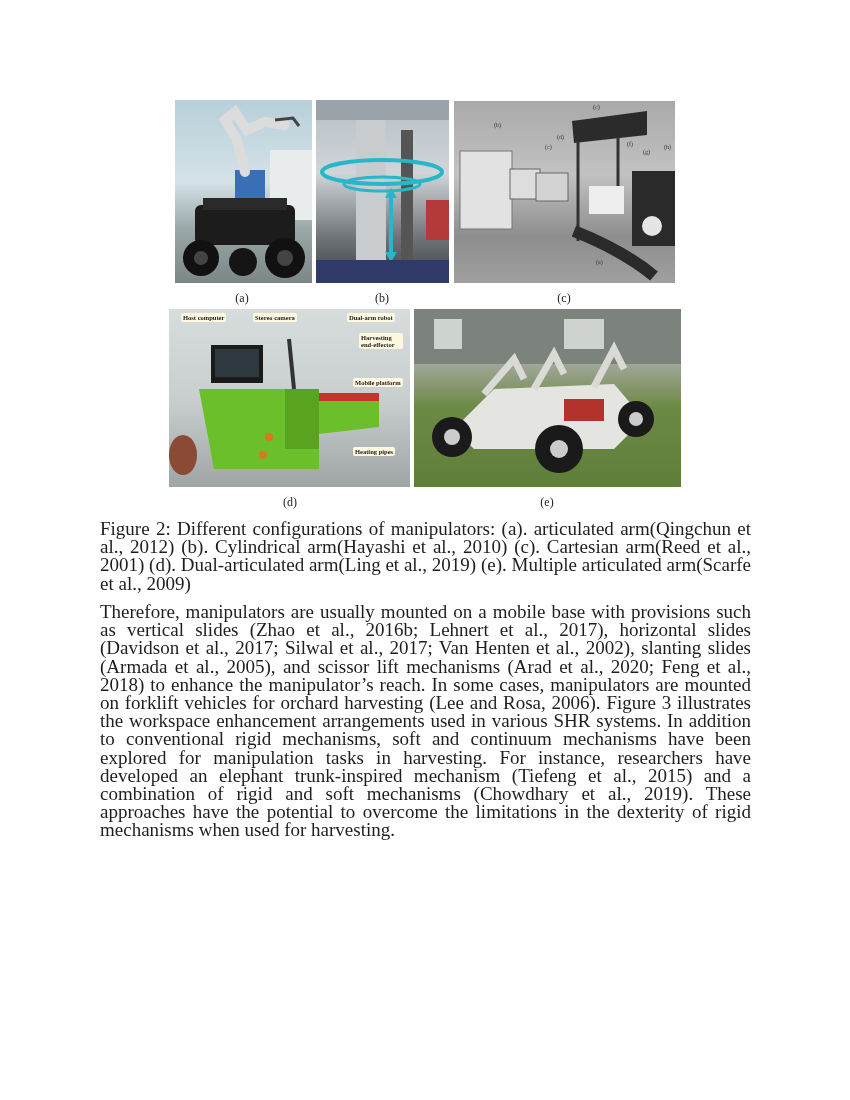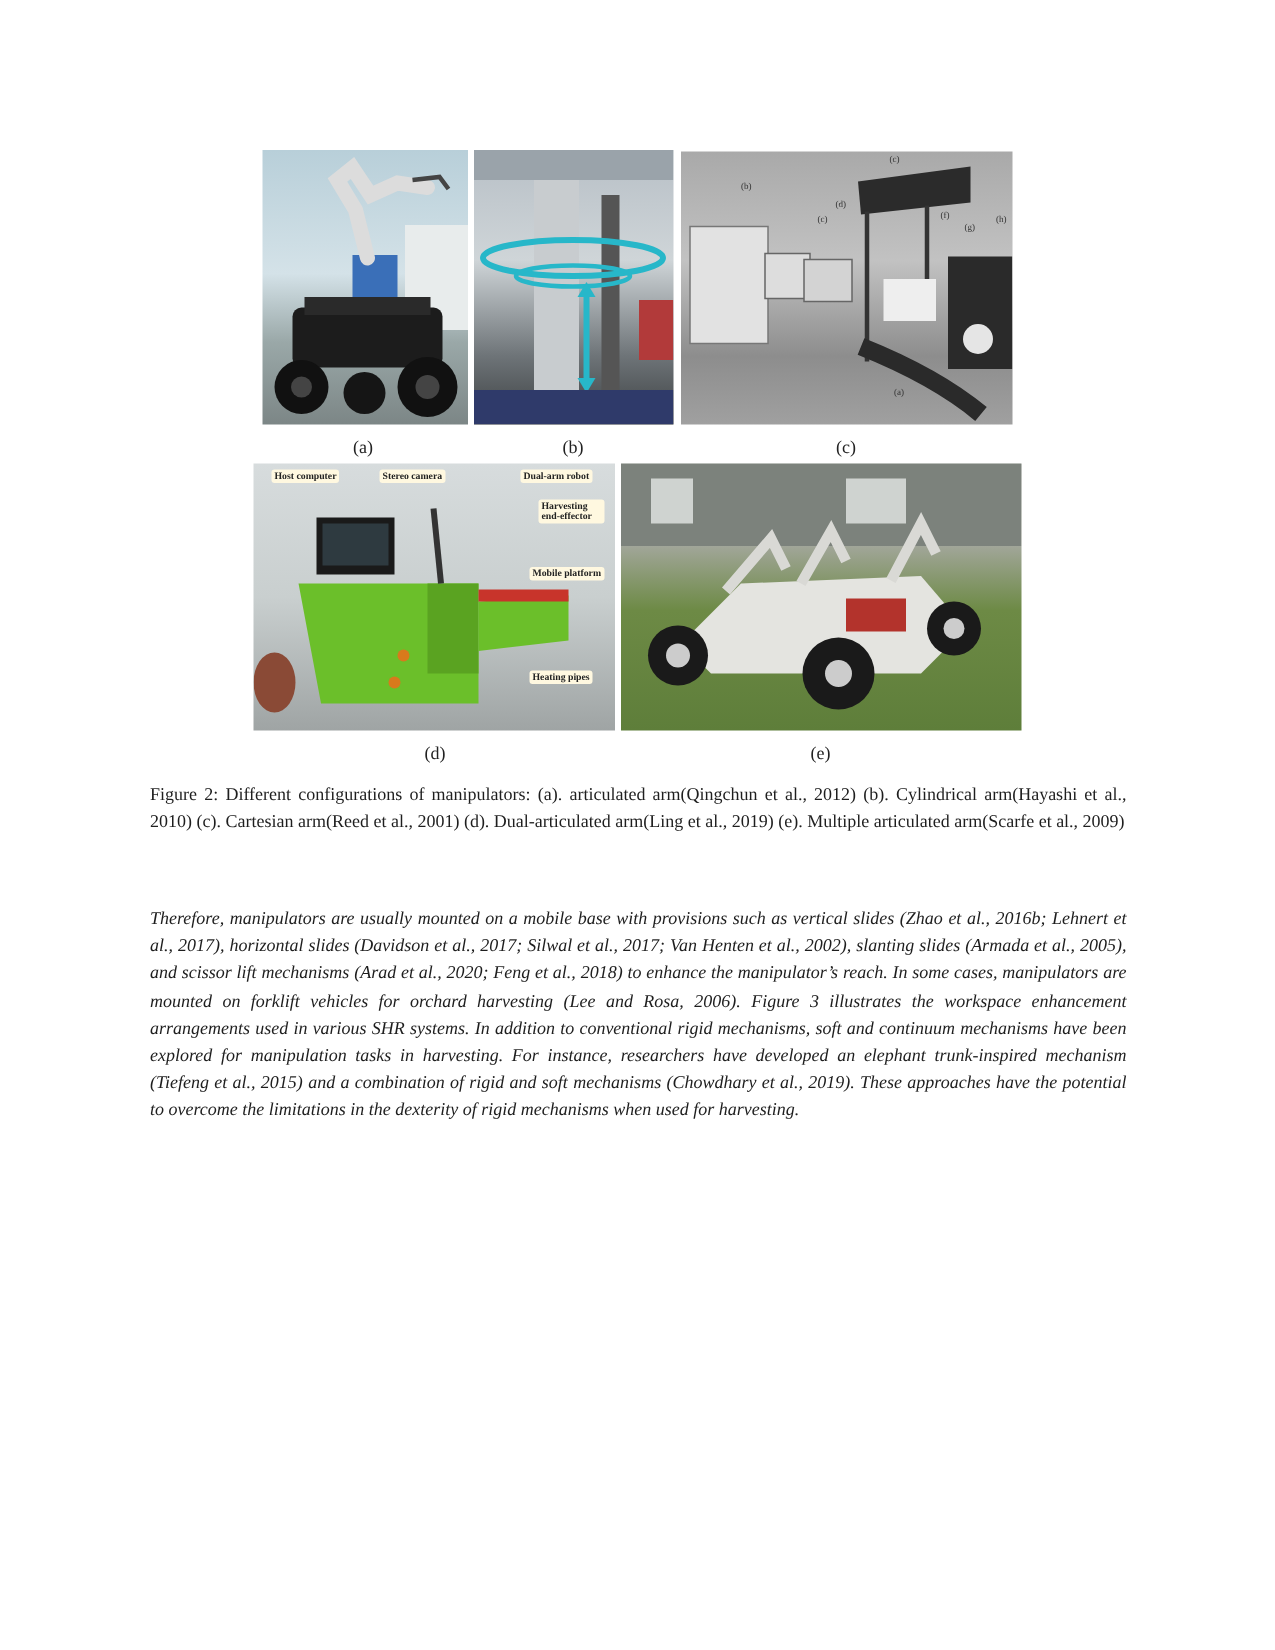--- a/index.html
+++ b/index.html
@@ -1,22 +1,22 @@
 <!DOCTYPE html>
 <html><head>
 <meta charset="utf-8">
 <style>
   html, body { margin:0; padding:0; background:#ffffff; }
   body { width:850px; height:1100px; position:relative; overflow:hidden;
          font-family:"DejaVu Serif","Liberation Serif",serif; color:#1a1a1a; }
   .panel { position:absolute; overflow:hidden; }
   .sublabel { position:absolute; font-family:"Liberation Serif",serif; font-size:12px; color:#222; text-align:center; width:40px; }
-  .caption, .body-text { position:absolute; left:100px; width:651px; font-family:"Liberation Serif",serif; font-size:12px; line-height:18.2px; text-align:justify; color:#1e1e1e; }
+  .caption, .body-text { position:absolute; left:100px; width:651px; font-family:"Liberation Serif",serif; font-size:19px; line-height:18.2px; text-align:justify; color:#1e1e1e; }
   .caption { top:520px; }
-  .body-text { top:603px;font-style:italic; }
+  .body-text { top:603px; }
   .tag { position:absolute; font-family:"Liberation Serif",serif; font-weight:bold; font-size:6.5px; background:#fff8e0; color:#222; padding:1px 2px; border-radius:2px; white-space:nowrap; }
   .graylabel { position:absolute; font-family:"Liberation Serif",serif; font-size:6px; color:#333; }
 </style>
 </head>
 <body>
 
 <div class="panel" style="left:175px;top:100px;width:137px;height:183px;background:linear-gradient(180deg,#b8cfd9 0%,#d4e2e8 45%,#9aa8a8 70%,#7c8686 100%);">
   <svg width="137" height="183" viewBox="0 0 137 183">
     <rect x="95" y="50" width="42" height="70" fill="#e8ecec"></rect>
     <rect x="60" y="70" width="30" height="40" fill="#3a6fb8"></rect>

